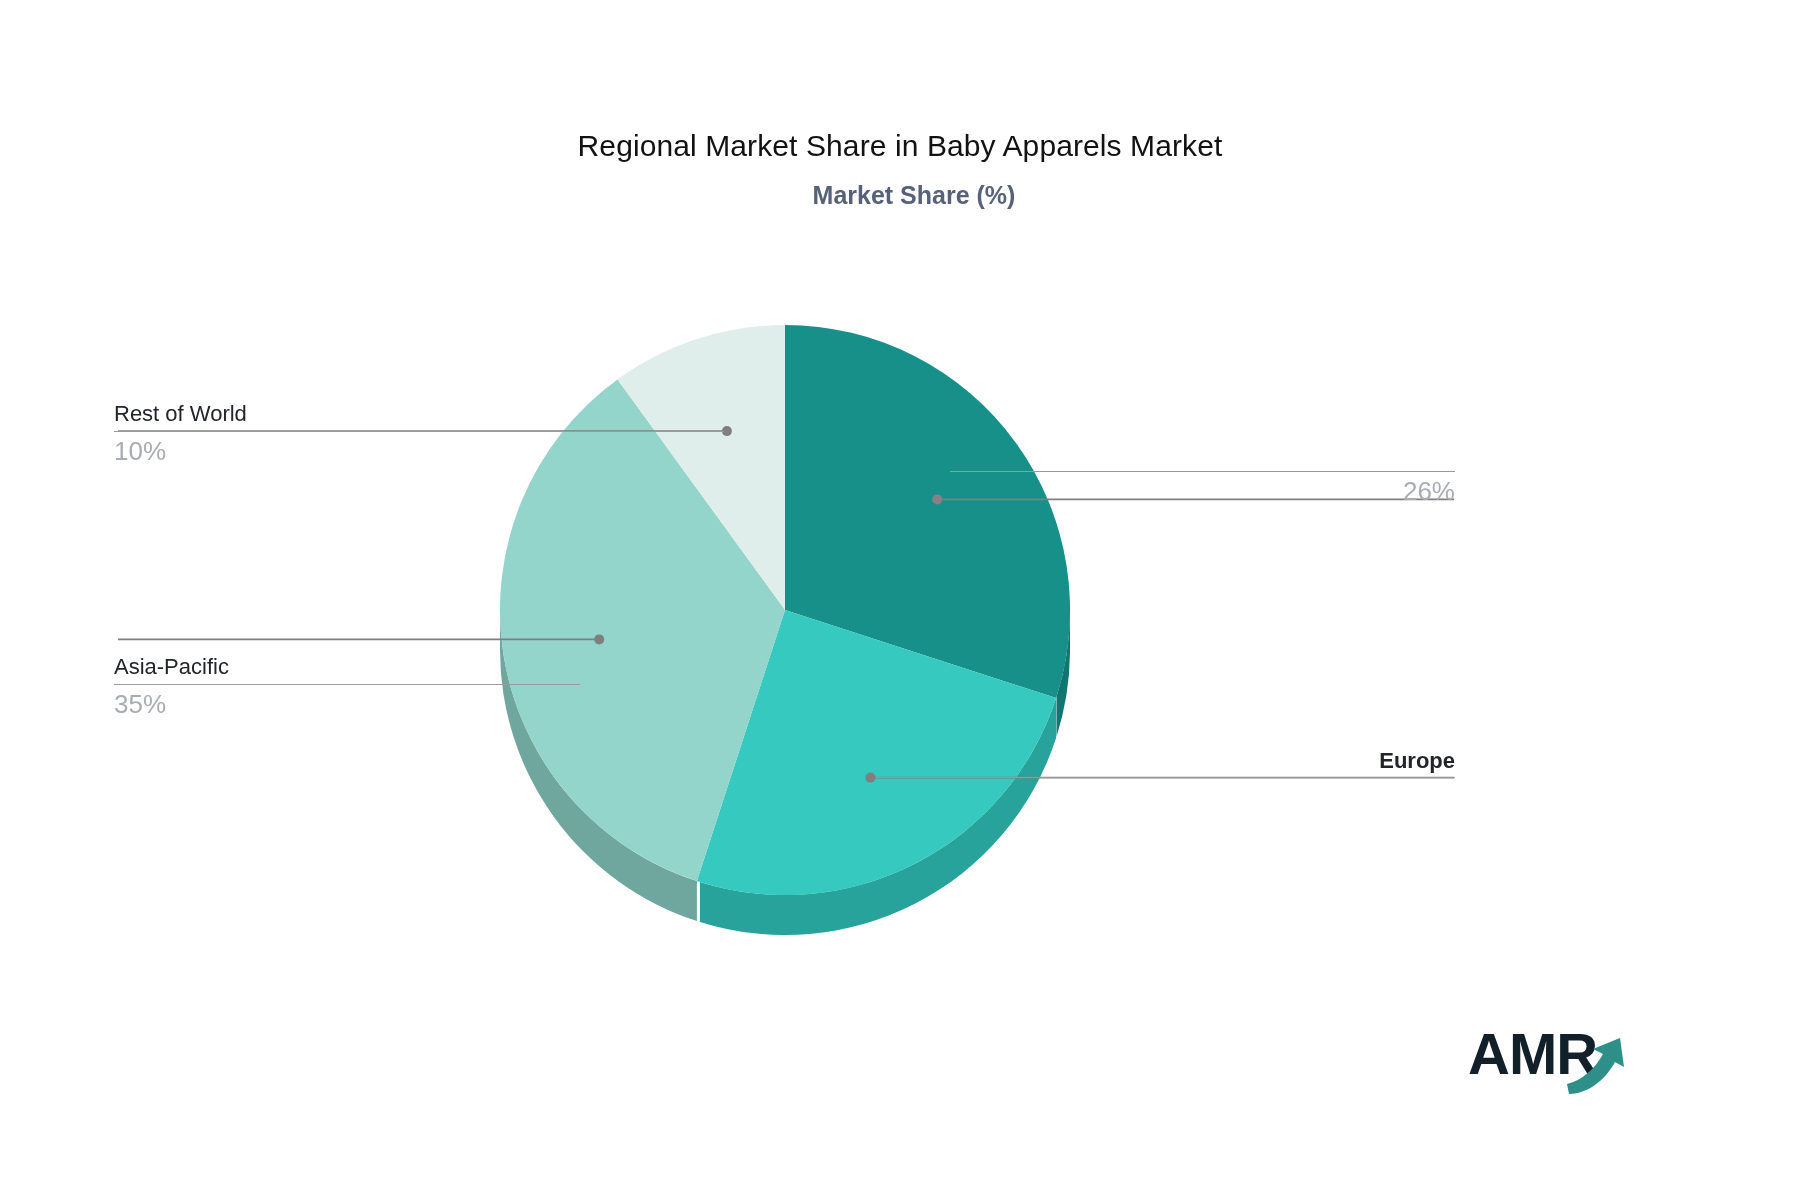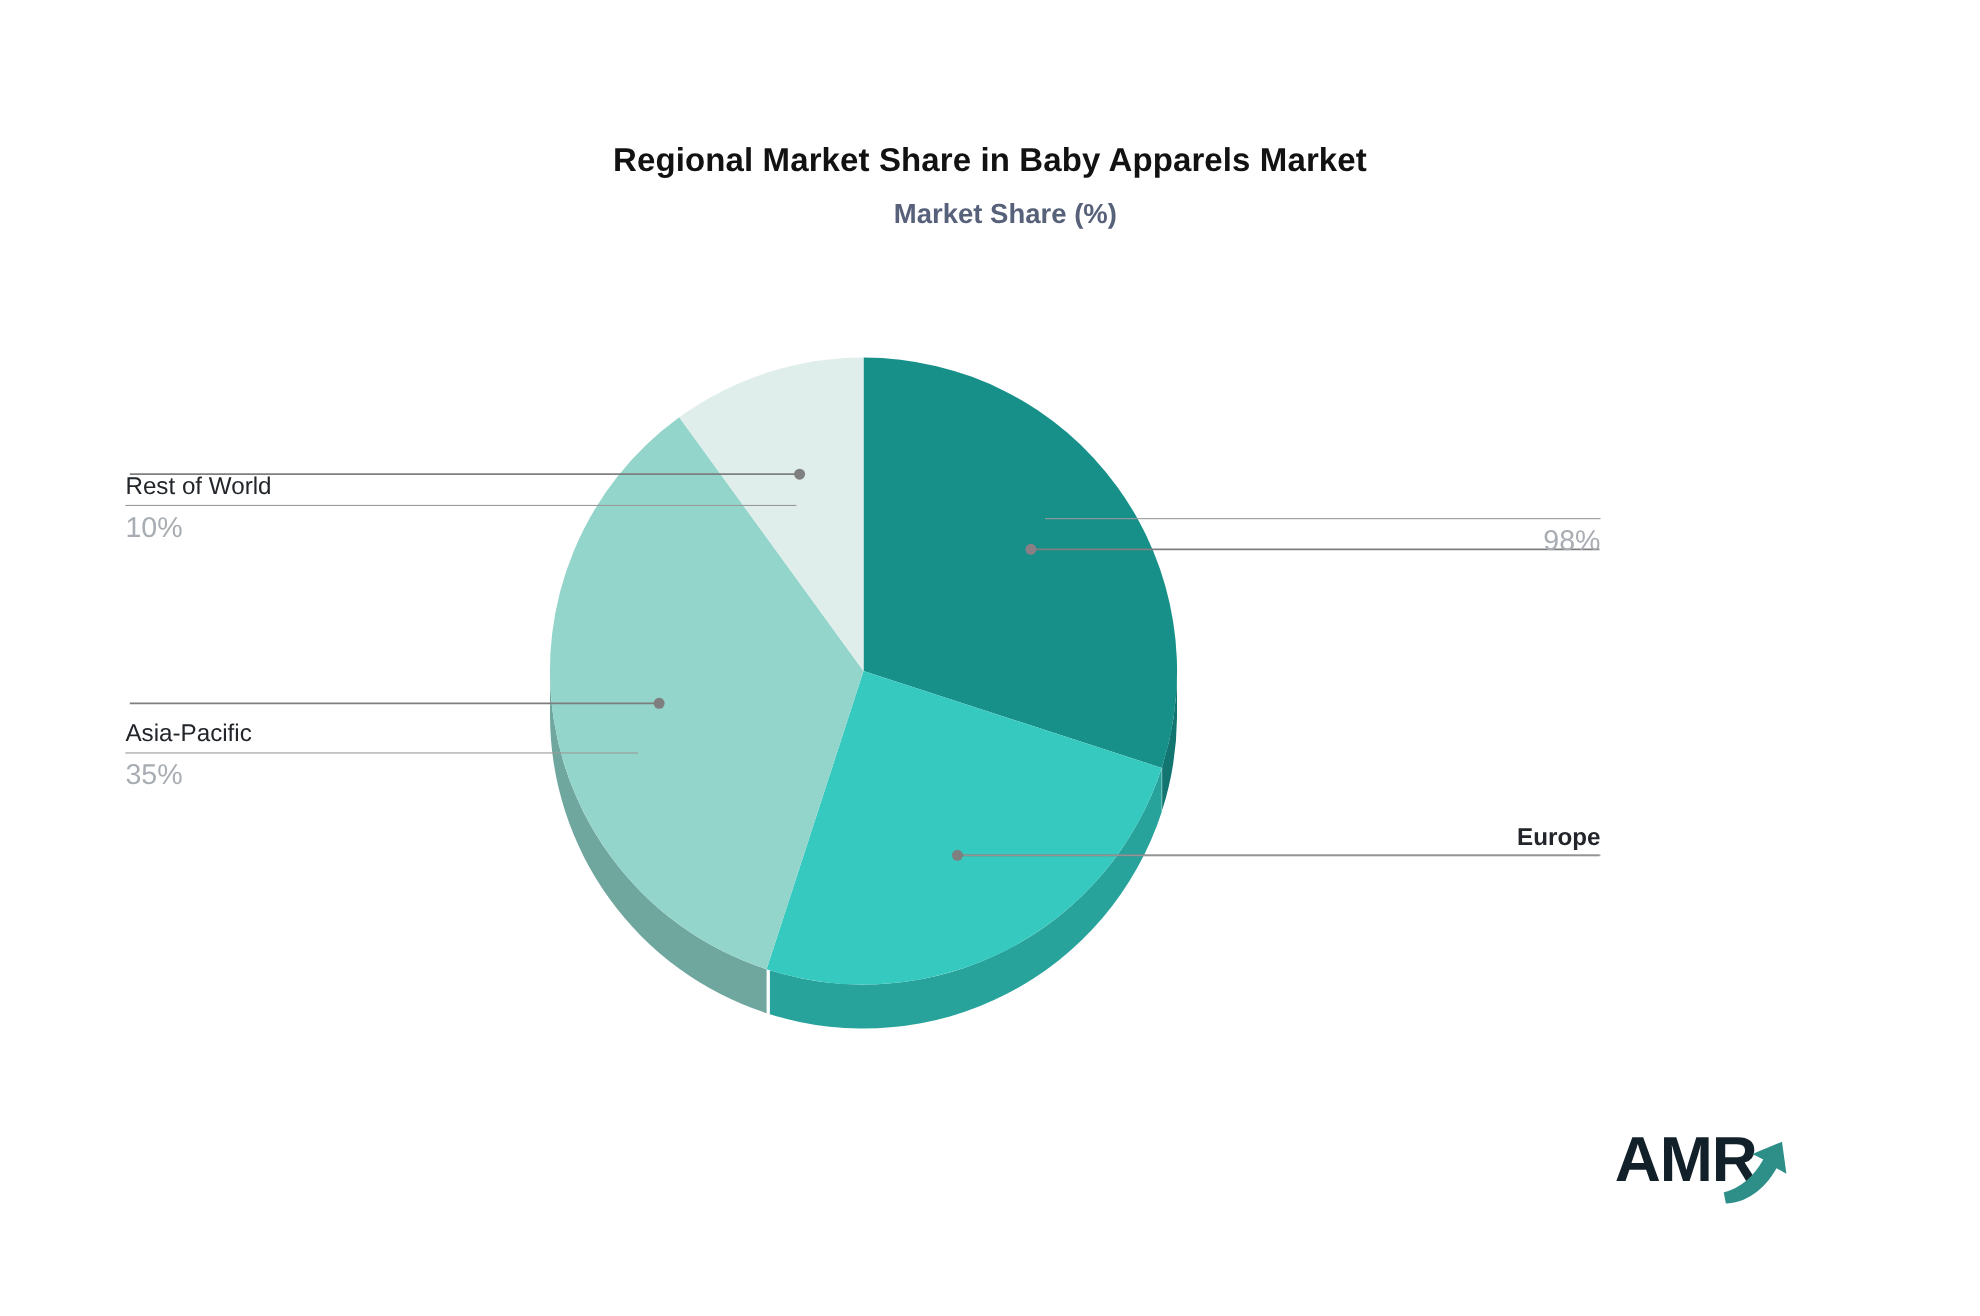--- a/index.html
+++ b/index.html
@@ -25,21 +25,21 @@
   
   .title-block {
     position: absolute;
     left: 0;
     top: 128px;
     width: 1800px;
     text-align: center;
   }
   .chart-title {
     font-size: 30px;
-    font-weight: bold;
+    font-weight: normal;
     color: #121212;
     letter-spacing: 0.1px;
     line-height: 1.2;
     margin: 0;
   }
   .chart-subtitle {
     font-size: 25px;
     font-weight: bold;
     color: #57617a;
     line-height: 1.2;
@@ -77,21 +77,21 @@
   .callout .cl-value {
     font-size: 26px;
     color: #a8adb3;
     line-height: 1.25;
     white-space: nowrap;
   }
   .callout.left  { text-align: left; }
   .callout.right { text-align: right; }
 
   
-  #callout-rest-of-world { left: 114px; top: 363px; width: 610px; margin-top: 28px; }
+  #callout-rest-of-world { left: 114px; top: 363px; width: 610px; }
   #callout-asia-pacific  { left: 114px; top: 547px; width: 466px; margin-top: 45px; }
   #callout-north-america { left: 950px;  top: 424px; width: 505px; text-align: right; }
   #callout-europe        { left: 876px;  top: 671px; width: 579px; text-align: right; }
 
   
   #amr-logo {
     position: absolute;
     left: 1468px;
     top: 1018px;
     width: 160px;
@@ -159,21 +159,21 @@
   </div>
 
   <div class="callout left" id="callout-asia-pacific" style="top: 608.425px;">
     <div class="cl-name">Asia-Pacific</div>
     <div class="cl-rule"></div>
     <div class="cl-value">35%</div>
   </div>
 
   <div class="callout right" id="callout-north-america" style="top: 468.438px;">
     <div class="cl-rule"></div>
-    <div class="cl-value">98%</div>
+    <div class="cl-value">26%</div>
   </div>
 
   <div class="callout right" id="callout-europe" style="top: 746.598px; font-weight: bold;">
     <div class="cl-name">Europe</div>
     <div class="cl-rule"></div>
   </div>
 
   <svg id="amr-logo" viewBox="0 0 160 78">
     <text x="0" y="56" font-family="Liberation Sans, sans-serif" font-size="58" font-weight="bold" fill="#122029" letter-spacing="-1">AMR</text>
     <path d="M 101 76

